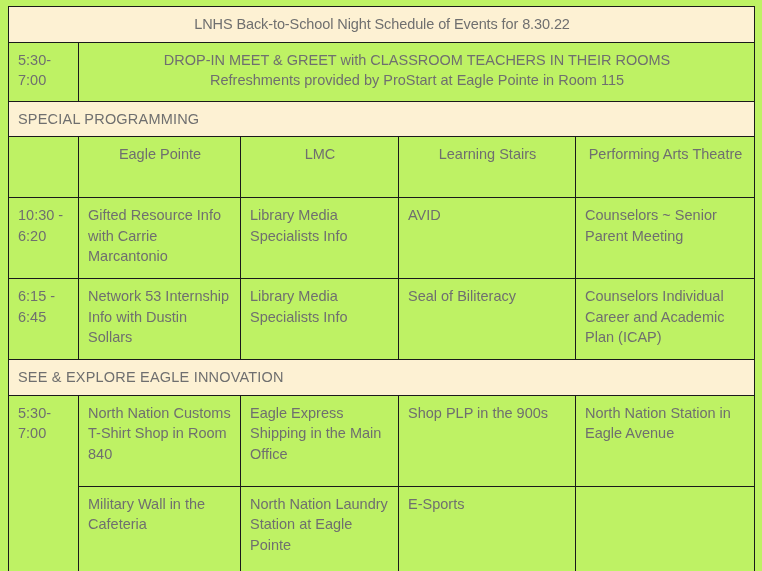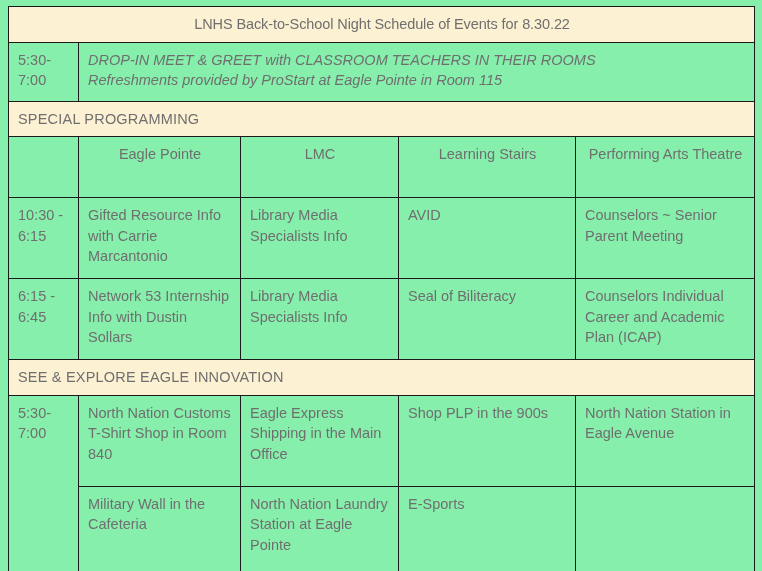--- a/index.html
+++ b/index.html
@@ -12,21 +12,21 @@
     height: 571px;
     font-family: "Liberation Sans", sans-serif;
     overflow: hidden;
   }
 
   .schedule-wrap {
     box-sizing: border-box;
     width: 762px;
     height: 571px;
     padding: 6px 8px 8px 8px;
-    background: #86efac;
+    background: #bef264;
   }
 
   table.schedule {
     border-collapse: collapse;
     table-layout: fixed;
     width: 746px;
     border: 1.5px solid #1a1a1a;
   }
 
   table.schedule td {
@@ -75,26 +75,25 @@
     color: #111111;
     font-weight: bold;
     font-size: 14.5px;
     padding-left: 8px;
     padding-right: 4px;
     line-height: 1.45;
   }
 
   
   td.dropin {
-    text-align: left;
+    text-align: center;
     color: #6f6f6f;
     font-size: 15px;
     line-height: 1.5;
     padding: 8px 10px 10px 10px;
-    font-style: italic;
   }
   .dropin-line { display: block; }
 
   
   td.col-head {
     text-align: center;
     color: #141414;
     font-weight: bold;
     font-size: 15px;
     padding-top: 9px;
@@ -146,21 +145,21 @@
         <td class="col-head blank"></td>
         <td class="col-head">Eagle Pointe</td>
         <td class="col-head">LMC</td>
         <td class="col-head">Learning Stairs</td>
         <td class="col-head">Performing Arts Theatre</td>
       </tr>
 
       <tr class="body-row">
         <td class="time-cell">
           <span class="dropin-line">10:30 -</span>
-          <span class="dropin-line">6:15</span>
+          <span class="dropin-line">6:20</span>
         </td>
         <td>Gifted Resource Info with Carrie Marcantonio</td>
         <td>Library Media Specialists Info</td>
         <td>AVID</td>
         <td>Counselors ~ Senior Parent Meeting</td>
       </tr>
 
       <tr class="body-row">
         <td class="time-cell">
           <span class="dropin-line">6:15 -</span>

